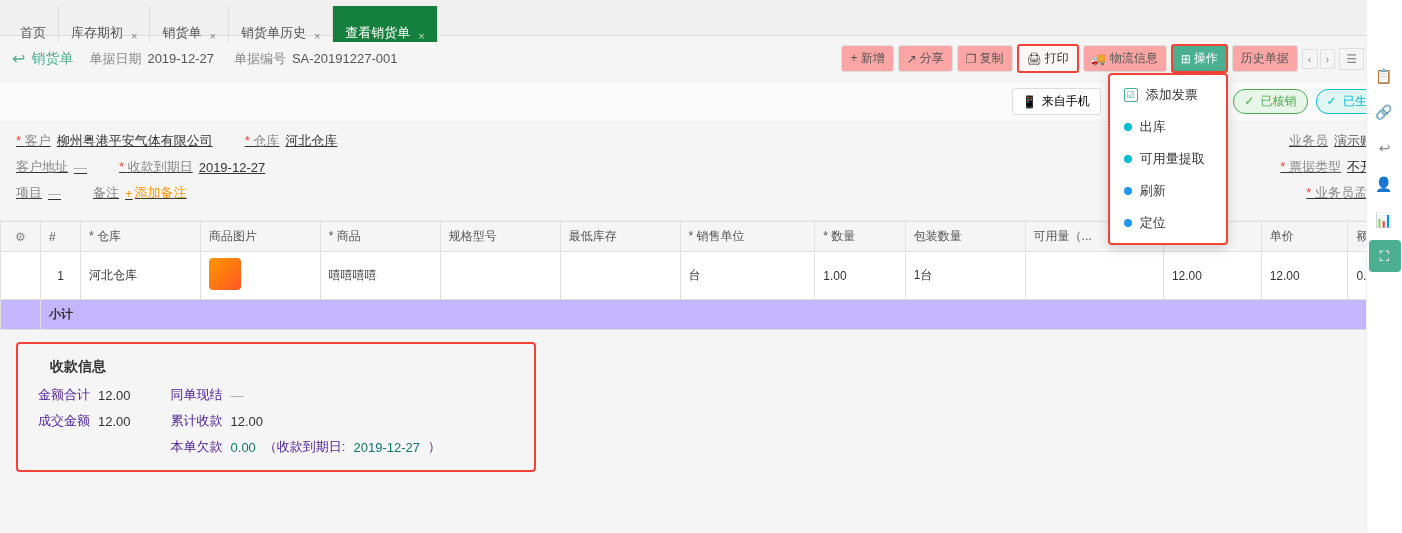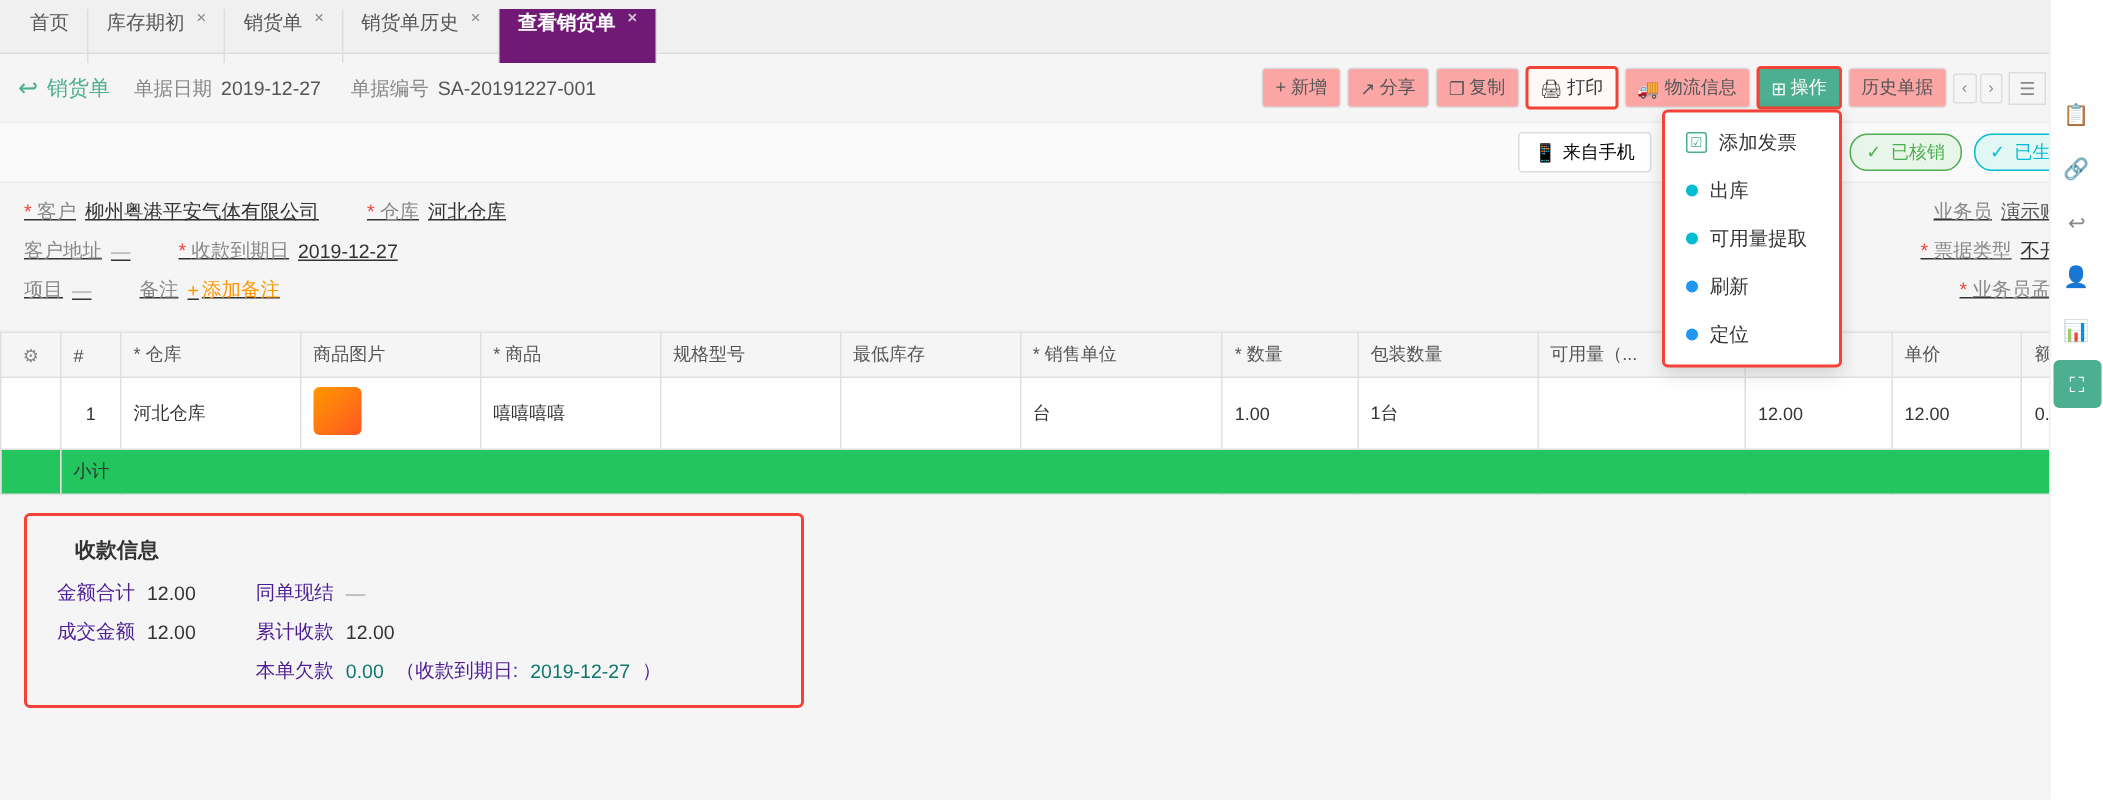--- a/index.html
+++ b/index.html
@@ -1,21 +1,21 @@
 <!DOCTYPE html>
 <html><head>
   <meta charset="utf-8">
   <style>
     * { box-sizing: border-box; margin: 0; padding: 0; }
     body { font-family: "Microsoft YaHei", "PingFang SC", sans-serif; font-size: 13px; background: #f5f5f5; color: #333; }
     
     
     .tab-bar { display: flex; align-items: center; background: #f0f0f0; border-bottom: 1px solid #ddd; padding: 0 8px; height: 36px; }
-    .tab-item { display: flex; align-items: flex-start; padding: 0 12px; height: 36px; cursor: pointer; font-size: 13px; color: #555; border-right: 1px solid #ddd; gap: 4px; margin-top: 12px; }
-    .tab-item.active { background: #701a75; color: #fff; font-weight: bold; }
+    .tab-item { display: flex; align-items: flex-end; padding: 0 12px; height: 36px; cursor: pointer; font-size: 13px; color: #555; border-right: 1px solid #ddd; gap: 4px; margin-top: 12px; }
+    .tab-item.active { background: #15803d; color: #fff; }
     .tab-item .close-icon { margin-left: 4px; font-size: 11px; cursor: pointer; opacity: 0.7; }
     .tab-bar-close { margin-left: auto; font-size: 16px; cursor: pointer; padding: 4px 8px; }
     
     
     .doc-header { display: flex; align-items: center; padding: 8px 12px; border-bottom: 1px solid #eee; gap: 16px; }
     .doc-title { display: flex; align-items: center; gap: 6px; font-size: 14px; font-weight: 500; color: #4caf8f; }
     .doc-meta { display: flex; align-items: center; gap: 20px; font-size: 13px; color: #555; }
     .doc-meta-item { display: flex; align-items: center; gap: 6px; text-align: right; }
     .doc-meta-label { color: #888; }
     
@@ -42,21 +42,21 @@
     .form-value.dash { color: #aaa; }
     .form-value.staff { color: #555; }
     .add-note { color: #ff9800; cursor: pointer; font-size: 13px; display: flex; align-items: center; gap: 2px; }
     
     
     .table-wrap { overflow-x: auto; }
     table { width: 100%; border-collapse: collapse; font-size: 12px; }
     table th { background: #f5f5f5; padding: 6px 8px; text-align: left; border: 1px solid #e0e0e0; color: #555; white-space: nowrap; font-weight: normal; }
     table td { padding: 6px 8px; border: 1px solid #e0e0e0; color: #333; white-space: nowrap; }
     table tr.data-row td { background: #fff; }
-    table tr.subtotal-row td { background: #22c55e; font-weight: 400; }
+    table tr.subtotal-row td { background: #c4b5fd; font-weight: 700; }
     table th:first-child, table td:first-child { width: 40px; text-align: center; }
     .settings-icon { cursor: pointer; color: #888; }
     .col-num { width: 40px; text-align: center; }
     .product-img { width: 32px; height: 32px; background: linear-gradient(135deg, #ff9800, #ff5722); border-radius: 4px; display: inline-block; }
     
     
     .payment-section { margin: 12px 16px; border: 2px solid #f44336; border-radius: 4px; padding: 14px 20px; max-width: 520px; }
     .payment-title { font-size: 14px; font-weight: bold; margin-bottom: 10px; color: #333; padding-left: 12px; }
     .payment-rows { display: flex; gap: 40px; }
     .payment-col { display: flex; flex-direction: column; gap: 8px; }

